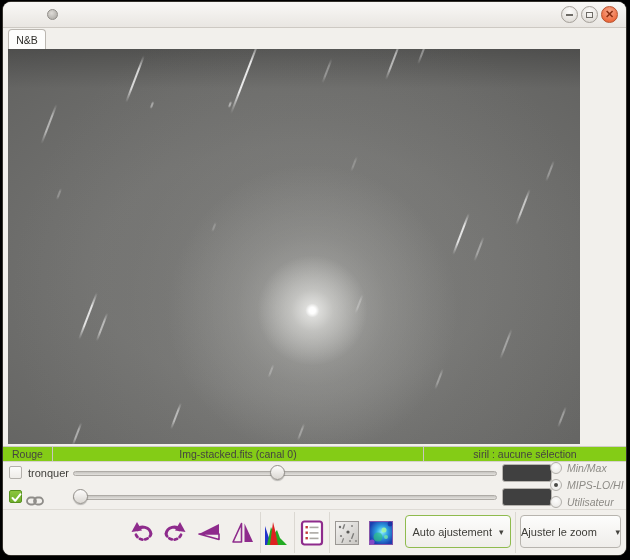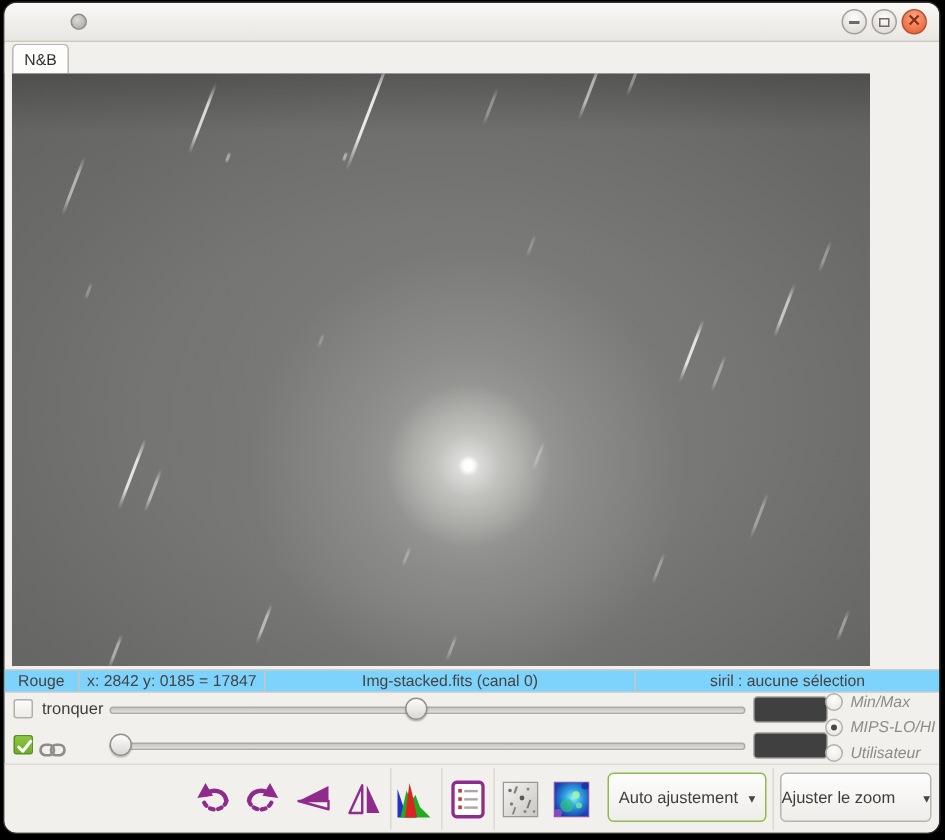--- a/index.html
+++ b/index.html
@@ -41,21 +41,21 @@
       radial-gradient(circle 55px at 53.2% 66.2%, rgba(238,238,236,.9) 0%, rgba(226,226,223,.5) 38%, rgba(216,216,213,0) 100%),
       radial-gradient(circle 145px at 53.2% 66.0%, rgba(202,202,199,.55) 0%, rgba(182,182,179,.25) 52%, rgba(172,172,169,0) 100%),
       radial-gradient(circle 300px at 53% 63%, rgba(162,162,159,.32) 0%, rgba(142,142,139,.12) 60%, rgba(122,122,119,0) 100%),
       linear-gradient(180deg, rgba(0,0,0,.20), rgba(0,0,0,0) 10%),
       radial-gradient(ellipse 115% 105% at 50% 56%, rgba(255,255,255,.05) 30%, rgba(0,0,0,.10) 72%, rgba(0,0,0,.32) 100%),
       #6b6b69; }
   .star-trail { position:absolute; width:2px; border-radius:2px;
                 transform:rotate(21deg); filter:blur(.4px); }
 
   
-  .statusbar { position:absolute; left:0; top:444px; right:0; height:16px; background:#7dd3fc;
+  .statusbar { position:absolute; left:0; top:444px; right:0; height:16px; background:#84cc16;
                border-top:1px solid #cfccc6; border-bottom:1px solid #d6d3cd;
                display:flex; align-items:center; font-size:10.5px; color:#454440; }
   .seg { display:flex; align-items:center; justify-content:center; height:100%; }
   .seg-channel { width:50px; border-right:1px solid #c9c6c0; }
   .seg-coords  { width:124px; border-right:1px solid #c9c6c0; }
   .seg-file    { flex:1; border-right:1px solid #c9c6c0; }
   .seg-fwhm    { width:202px; }
 
   
   .row { position:absolute; left:0; right:0; height:18px; }
@@ -148,21 +148,20 @@
       <div class="star-trail" style="left: 50px; top: 139px; height: 12px; background: linear-gradient(rgba(255, 255, 255, 0), rgba(255, 255, 255, 0.25) 30%, rgba(255, 255, 255, 0.25) 70%, rgba(255, 255, 255, 0));"></div>
       <div class="star-trail" style="left: 345px; top: 107px; height: 16px; background: linear-gradient(rgba(255, 255, 255, 0), rgba(255, 255, 255, 0.2) 30%, rgba(255, 255, 255, 0.2) 70%, rgba(255, 255, 255, 0));"></div>
       <div class="star-trail" style="left: 350px; top: 245px; height: 20px; background: linear-gradient(rgba(255, 255, 255, 0), rgba(255, 255, 255, 0.25) 30%, rgba(255, 255, 255, 0.25) 70%, rgba(255, 255, 255, 0));"></div>
       <div class="star-trail" style="left: 430px; top: 319px; height: 22px; background: linear-gradient(rgba(255, 255, 255, 0), rgba(255, 255, 255, 0.3) 30%, rgba(255, 255, 255, 0.3) 70%, rgba(255, 255, 255, 0));"></div>
       <div class="star-trail" style="left: 205px; top: 173px; height: 10px; background: linear-gradient(rgba(255, 255, 255, 0), rgba(255, 255, 255, 0.2) 30%, rgba(255, 255, 255, 0.2) 70%, rgba(255, 255, 255, 0));"></div>
       <div class="star-trail" style="left: 262px; top: 315px; height: 14px; background: linear-gradient(rgba(255, 255, 255, 0), rgba(255, 255, 255, 0.25) 30%, rgba(255, 255, 255, 0.25) 70%, rgba(255, 255, 255, 0));"></div>
     </div>
 
   <div class="statusbar">
     <div class="seg seg-channel">Rouge</div>
-    <div class="seg seg-coords">x: 2842 y: 0185 = 17847</div>
     <div class="seg seg-file">Img-stacked.fits (canal 0)</div>
     <div class="seg seg-fwhm">siril : aucune sélection</div>
   </div>
 
   <div class="row row1">
     <div class="checkbox"></div>
     <div class="lbl">tronquer</div>
     <div class="slider">
       <div class="track"></div>
       <div class="handle" style="left: calc(48.2% - 7.23px);"></div>

